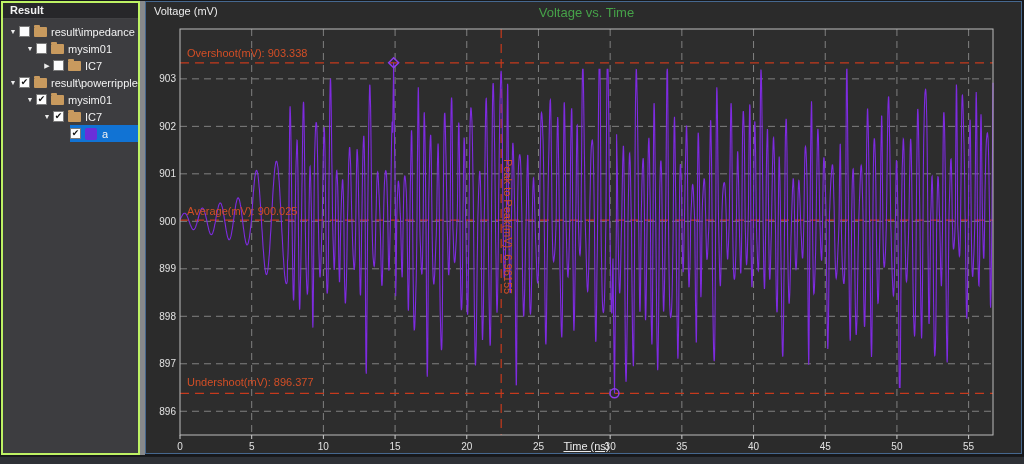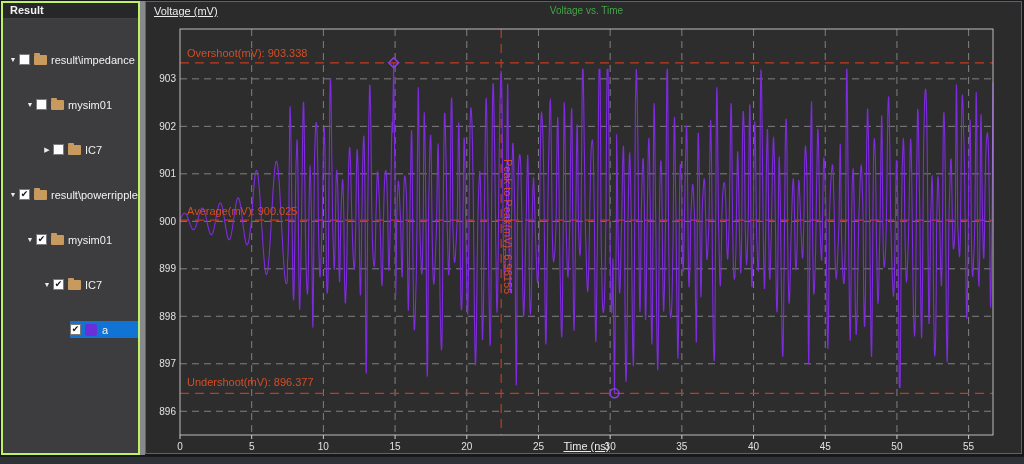--- a/index.html
+++ b/index.html
@@ -4,38 +4,38 @@
 <style>
   html,body{margin:0;padding:0;background:#101113;}
   .window{position:relative;width:1024px;height:464px;background:#17181b;overflow:hidden;
           font-family:"Liberation Sans","DejaVu Sans",sans-serif;-webkit-font-smoothing:antialiased;}
   
   .left-panel{position:absolute;left:1px;top:1px;width:139px;height:454px;background:#3d3d40;
               border:2px solid #bef264;box-sizing:border-box;}
   .panel-header{height:15px;background:#27272a;border-bottom:1px solid #414144;color:#f2f2f2;
                 font-size:11px;font-weight:bold;line-height:15px;padding-left:7px;}
   .tree{padding-top:4px;}
-  .tree-row{display:flex;align-items:center;height:17px;font-size:11px;color:#f2f2f2;white-space:nowrap;margin-top:28px;}
+  .tree-row{display:flex;align-items:center;height:17px;font-size:11px;color:#f2f2f2;white-space:nowrap;}
   .expander{width:12px;flex:none;font-size:7px;line-height:17px;color:#ececec;text-align:center;cursor:default;}
   .row-content{display:flex;align-items:center;flex:1;height:17px;min-width:0;}
   .row-content.selected{background:#1173d4;}
   .checkbox{width:11px;height:11px;background:#fdfdfd;border:1px solid #7a7a7a;box-sizing:border-box;
             font-size:9px;line-height:9px;color:#101010;text-align:center;flex:none;margin-right:2px;}
   .folder-icon{width:13px;height:10px;background:#c89a5e;border-radius:1px;position:relative;
                display:inline-block;margin:0 4px 0 2px;flex:none;}
   .folder-icon::before{content:'';position:absolute;top:-2px;left:0;width:6px;height:2px;
                        background:#c89a5e;border-radius:1px 1px 0 0;}
   .swatch{width:12px;height:12px;border-radius:2px;display:inline-block;margin:0 5px 0 2px;flex:none;}
   .tree-label{overflow:hidden;text-overflow:ellipsis;}
   .splitter{position:absolute;left:140px;top:1px;width:5px;height:454px;background:#87898c;}
   
   .chart-panel{position:absolute;left:145px;top:1px;width:877px;height:453px;background:#2b2b2b;
                border:1px solid #46688f;box-sizing:border-box;}
-  .y-axis-name{position:absolute;left:8px;top:3px;font-size:11px;color:#ececec;pointer-events:none;text-decoration:underline;}
-  .chart-title{position:absolute;left:34px;top:3px;width:813px;text-align:center;font-size:10px;
+  .y-axis-name{position:absolute;left:8px;top:3px;font-size:11px;color:#ececec;pointer-events:none;}
+  .chart-title{position:absolute;left:34px;top:3px;width:813px;text-align:center;font-size:13px;
                color:#46a249;pointer-events:none;}
   .x-axis-name{position:absolute;left:34px;top:438px;width:813px;text-align:center;font-size:11px;
                color:#ececec;pointer-events:none;text-decoration:underline;}
   .plot-svg{position:absolute;left:1px;top:1px;}
   .plot-svg text{font-family:"Liberation Sans","DejaVu Sans",sans-serif;}
   
   .bottom-strip{position:absolute;left:0;top:456px;width:1024px;height:8px;background:#2e3136;
                 border-top:1px solid #191b1e;box-sizing:border-box;}
 </style>
 </head>

